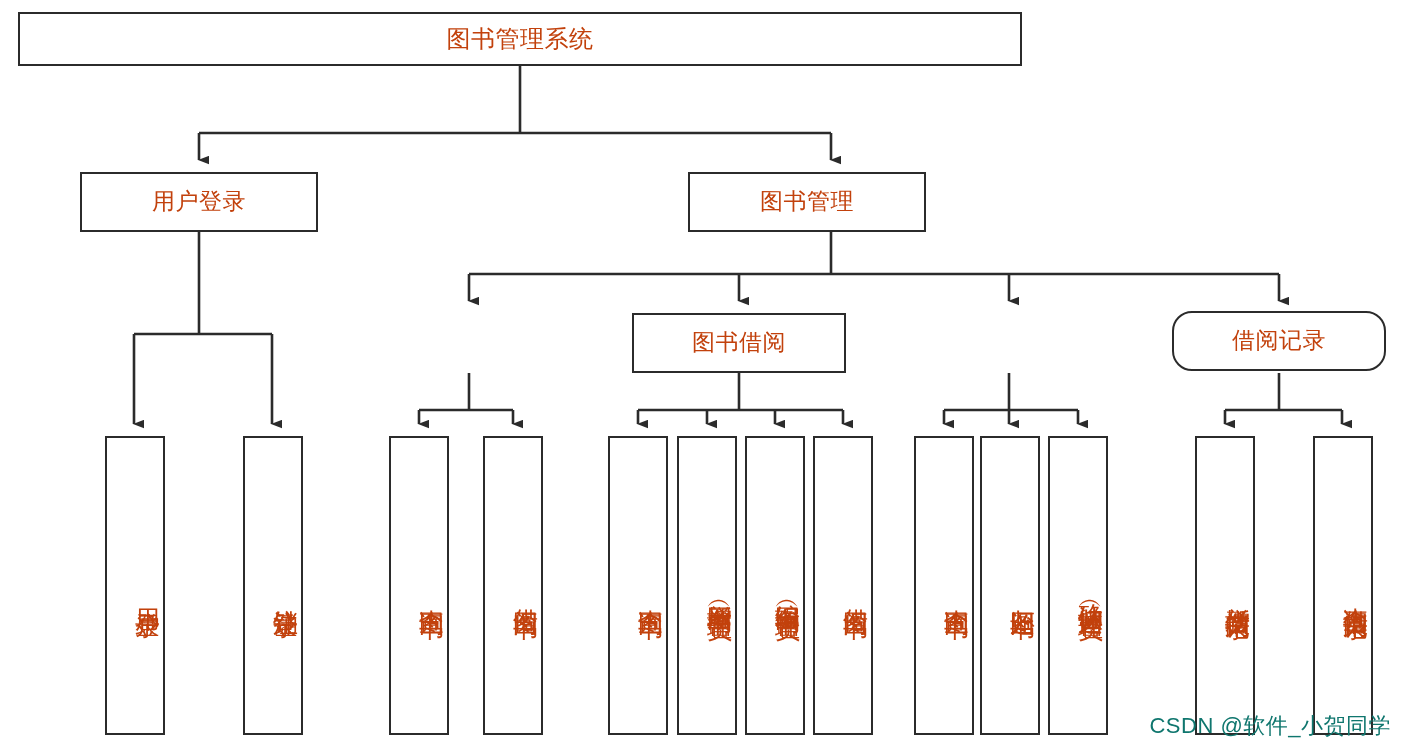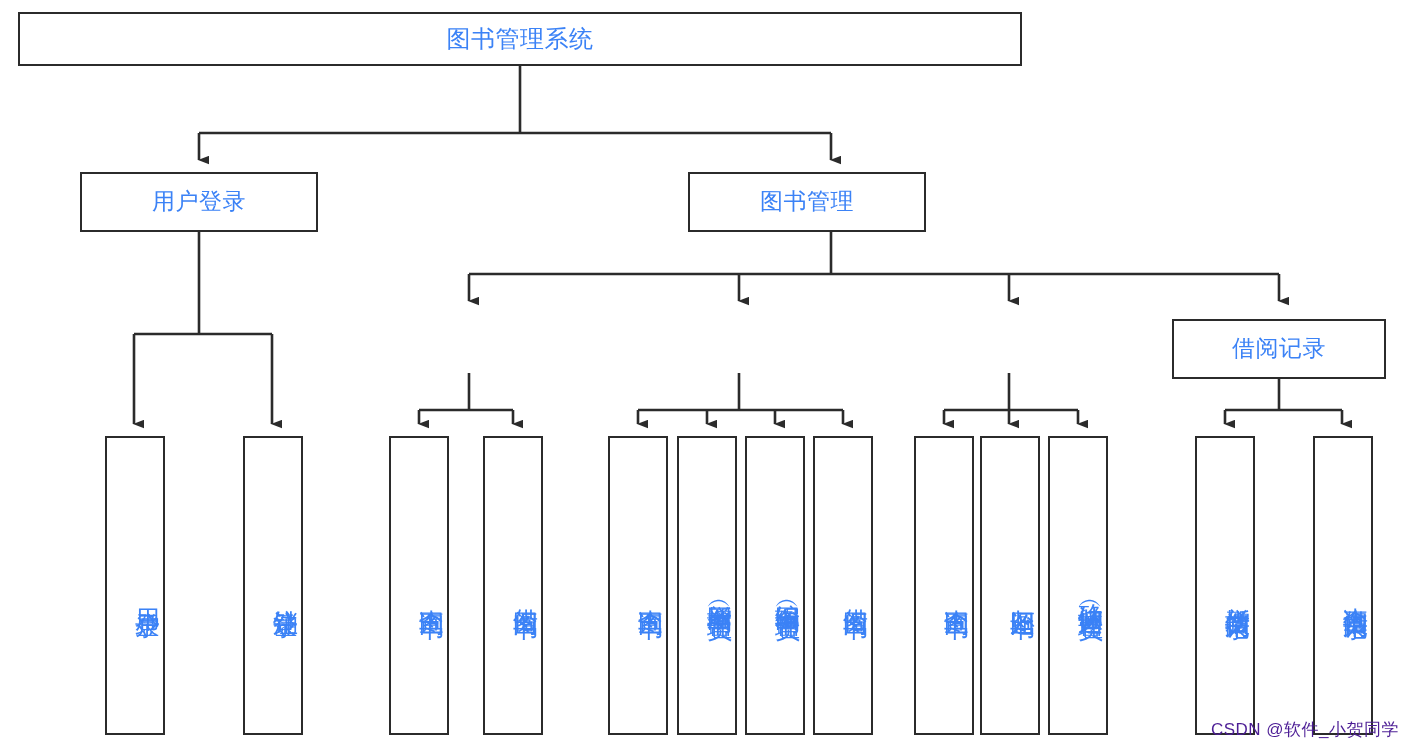--- a/index.html
+++ b/index.html
@@ -26,21 +26,21 @@
   }
   .node {
     position: absolute;
     box-sizing: border-box;
     background: #ffffff;
     border: 2.5px solid #2b2b2b;
     display: flex;
     align-items: center;
     justify-content: center;
     text-align: left;
-    color: #3b82f6;
+    color: #c2410c;
   }
   .node.horiz {
     font-size: 23px;
     letter-spacing: 0.5px;
     line-height: 1.2;
   }
   .node.root {
     font-size: 24px;
   }
   .node.vert {
@@ -48,24 +48,24 @@
     text-orientation: upright;
     font-size: 25px;
     line-height: 1.25;
     letter-spacing: 2px;
     padding-top: 14px;
     align-items: flex-start;
     justify-content: center;
   }
   #watermark {
     position: absolute;
-    right: 6px;
+    right: 14px;
     bottom: 6px;
-    font-size: 17px;
-    color: #4c1d95;
+    font-size: 22px;
+    color: #0f766e;
     letter-spacing: 0.5px;
     white-space: nowrap;
     pointer-events: none;
   }
 </style>
 </head>
 <body>
 
 <div id="stage">
 
@@ -117,21 +117,22 @@
       <path d="M1225,410 L1225,424" marker-end="url(#arw)"></path>
       <path d="M1342,410 L1342,424" marker-end="url(#arw)"></path>
     </g>
   </svg>
 
   <div class="node root horiz" style="left:18px; top:12px; width:1004px; height:54px;">图书管理系统</div>
 
   <div class="node horiz" style="left:80px; top:172px; width:238px; height:60px;">用户登录</div>
   <div class="node horiz" style="left:688px; top:172px; width:238px; height:60px;">图书管理</div>
 
-  <div class="node horiz" style="left:1172px; top:319px; width:214px; height:60px;">借阅记录</div>
+  <div class="node horiz" style="left:632px; top:313px; width:214px; height:60px;">图书借阅</div>
+  <div class="node horiz" style="left:1172px; top:311px; width:214px; height:60px;border-radius:20px;">借阅记录</div>
 
   <div class="node vert" style="left:105px; top:436px; width:60px; height:299px;">用户登录</div>
   <div class="node vert" style="left:243px; top:436px; width:60px; height:299px;">注销登录</div>
 
   <div class="node vert" style="left:389px; top:436px; width:60px; height:299px;">查询图书</div>
   <div class="node vert" style="left:483px; top:436px; width:60px; height:299px;">借阅图书</div>
 
   <div class="node vert" style="left:608px; top:436px; width:60px; height:299px;">查询图书</div>
   <div class="node vert" style="left:677px; top:436px; width:60px; height:299px;">新增图书（管理员）</div>
   <div class="node vert" style="left:745px; top:436px; width:60px; height:299px;">编辑图书（管理员）</div>

